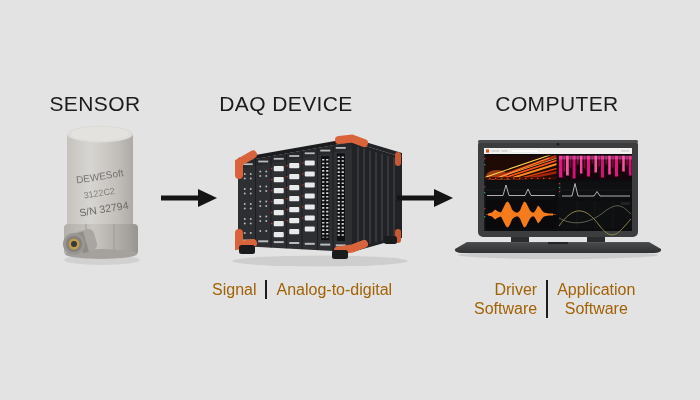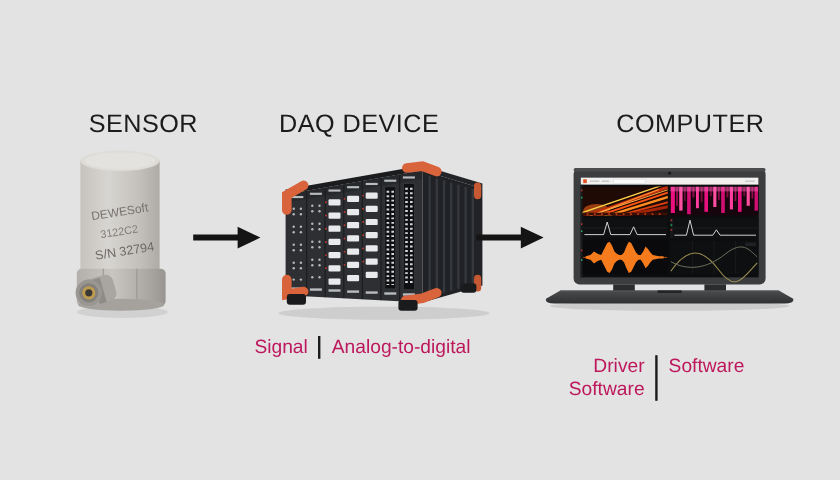--- a/index.html
+++ b/index.html
@@ -4,37 +4,37 @@
 <style>
   html,body{margin:0;padding:0;}
   .canvas{
     position:relative; width:700px; height:400px; overflow:hidden;
     background:#e3e3e3;
     font-family:"Liberation Sans", sans-serif;
     color:#1b1b1b;
   }
   .stage-title{
     position:absolute; top:92px; font-size:21px; letter-spacing:.4px;
-    font-weight:400; text-align:right; white-space:nowrap;
+    font-weight:400; text-align:center; white-space:nowrap;
   }
   #title-sensor{left:25px;width:140px;}
   #title-daq{left:206px;width:160px;}
   #title-computer{left:477px;width:160px;}
   .illus{position:absolute;}
   #sensor-svg{left:50px;top:120px;}
   #daq-svg{left:228px;top:133px;}
   #laptop-svg{left:453px;top:138px;}
   #arrow-1{left:160px;top:188px;}
   #arrow-2{left:396px;top:188px;}
   .caption{
     position:absolute; top:280px; display:flex; align-items:stretch;
-    font-size:16px; line-height:19px; color:#be185d;
+    font-size:16px; line-height:19px; color:#a16207;
   }
   #caption-daq{left:212px;}
-  #caption-computer{left:474px;margin-top:16px;}
+  #caption-computer{left:474px;}
   .cap-left{text-align:right; padding-right:9px;}
   .cap-right{text-align:center; padding-left:9px;}
   .cap-sep{width:2px; background:#1c1c1c;}
 </style>
 </head>
 <body>
 
 <div class="canvas">
 
   <div class="stage-title" id="title-sensor">SENSOR</div>
@@ -435,17 +435,18 @@
     </div>
   </div>
 
   <div class="caption" id="caption-computer">
     <div class="cap-left">
       <div>Driver</div>
       <div>Software</div>
     </div>
     <div class="cap-sep"></div>
     <div class="cap-right">
+      <div>Application</div>
       <div>Software</div>
     </div>
   </div>
 
 </div>
 
 </body></html>

